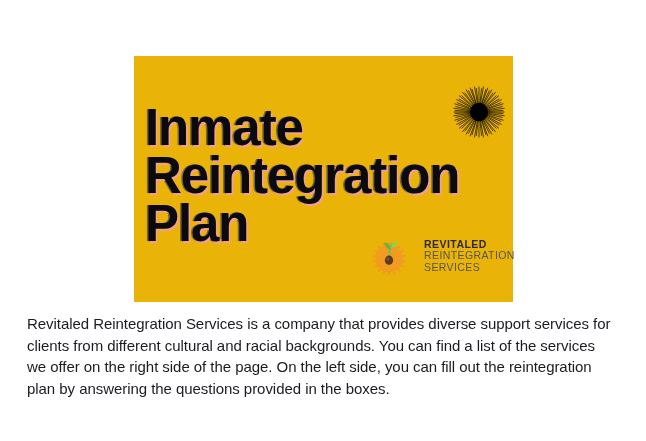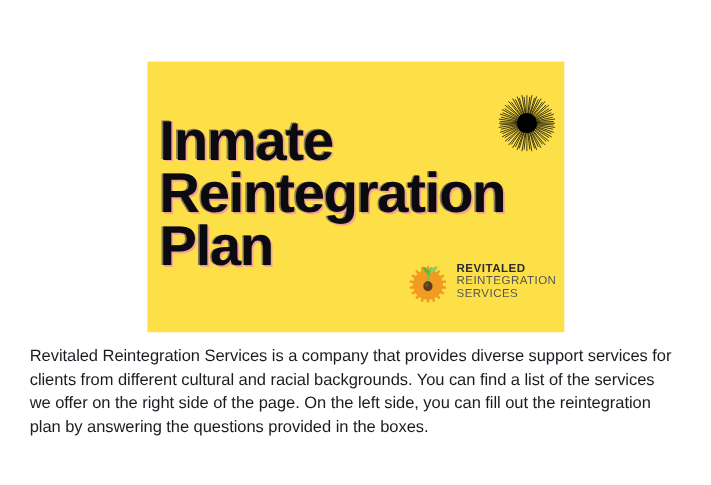--- a/index.html
+++ b/index.html
@@ -16,21 +16,21 @@
     -webkit-font-smoothing: antialiased;
   }
 
   
   #hero-card {
     position: absolute;
     left: 134px;
     top: 56px;
     width: 379px;
     height: 246px;
-    background: #fde047;
+    background: #eab308;
   }
 
   #hero-title {
     position: absolute;
     left: 11px;
     top: 48px;
     width: 330px;
     margin: 0;
     font-family: "Liberation Sans", sans-serif;
     font-weight: 700;
@@ -55,21 +55,21 @@
   }
   #starburst-icon svg { display: block; width: 54px; height: 54px; }
 
   
   #brand-logo {
     position: absolute;
     left: 236px;
     top: 181px;
     display: flex;
     align-items: center;
-    gap: 7px;
+    gap: 16px;
   }
   #sunflower-mark { width: 38px; height: 38px; flex: none; }
   #sunflower-mark svg { display: block; width: 38px; height: 38px; }
 
   .brand-lines {
     display: flex;
     flex-direction: column;
     line-height: 11.5px;
   }
   .brand-line-1 {

